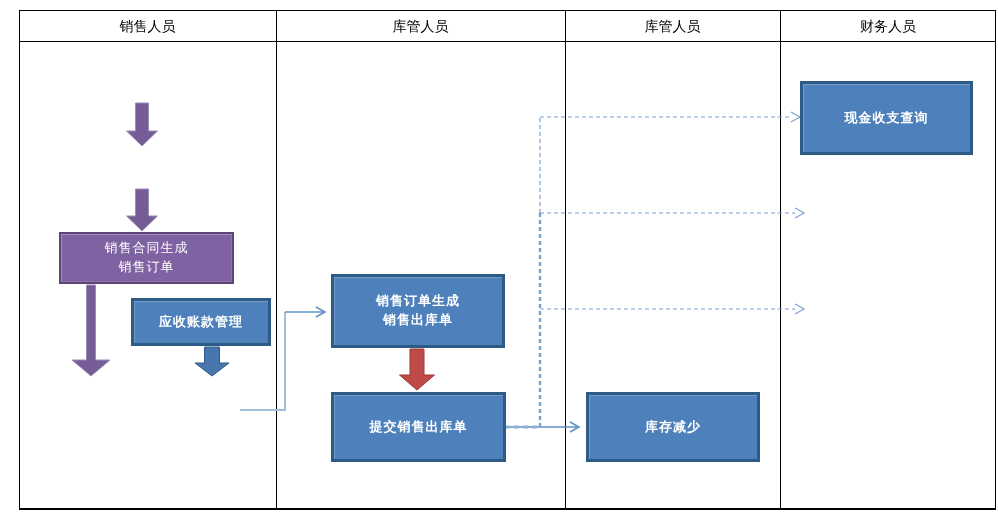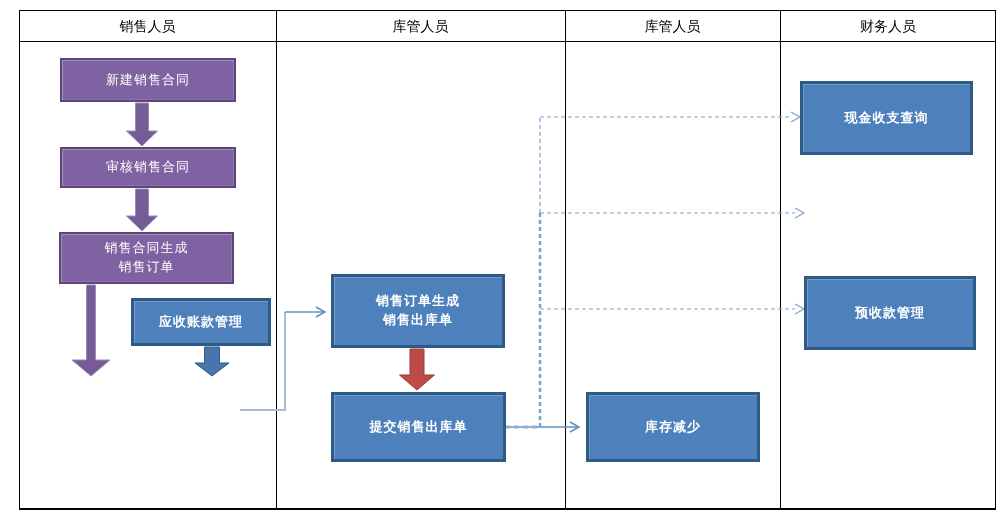--- a/index.html
+++ b/index.html
@@ -100,28 +100,25 @@
     <path d="M 532 117 L 783 117" fill="none" stroke="#7AA3CC" stroke-width="1.2" stroke-dasharray="4 3"></path>
     <path d="M 783 112 L 792 117 L 783 122" fill="none" stroke="#7AA3CC" stroke-width="1.2"></path>
 
     <path d="M 532 213 L 787 213" fill="none" stroke="#7AA3CC" stroke-width="1.2" stroke-dasharray="4 3"></path>
     <path d="M 787 208 L 796 213 L 787 218" fill="none" stroke="#7AA3CC" stroke-width="1.2"></path>
 
     <path d="M 532 309 L 787 309" fill="none" stroke="#7AA3CC" stroke-width="1.2" stroke-dasharray="4 3"></path>
     <path d="M 787 304 L 796 309 L 787 314" fill="none" stroke="#7AA3CC" stroke-width="1.2"></path>
   </svg>
 
-  <div class="node purple" style="left:52px;top:58px;width:176px;height:44px">新建销售合同</div>
-  <div class="node purple" style="left:52px;top:147px;width:176px;height:41px">审核销售合同</div>
   <div class="node purple" style="left:51px;top:232px;width:175px;height:52px">销售合同生成
 销售订单</div>
   <div class="node blue" style="left:123px;top:298px;width:140px;height:48px">应收账款管理</div>
 
   <div class="node blue" style="left:323px;top:274px;width:174px;height:74px">销售订单生成
 销售出库单</div>
   <div class="node blue" style="left:323px;top:392px;width:175px;height:70px">提交销售出库单</div>
 
   <div class="node blue" style="left:578px;top:392px;width:174px;height:70px">库存减少</div>
 
   <div class="node blue" style="left:792px;top:81px;width:173px;height:74px">现金收支查询</div>
-  <div class="node blue" style="left:796px;top:276px;width:172px;height:74px">预收款管理</div>
 
 </div>
 
 </body></html>

